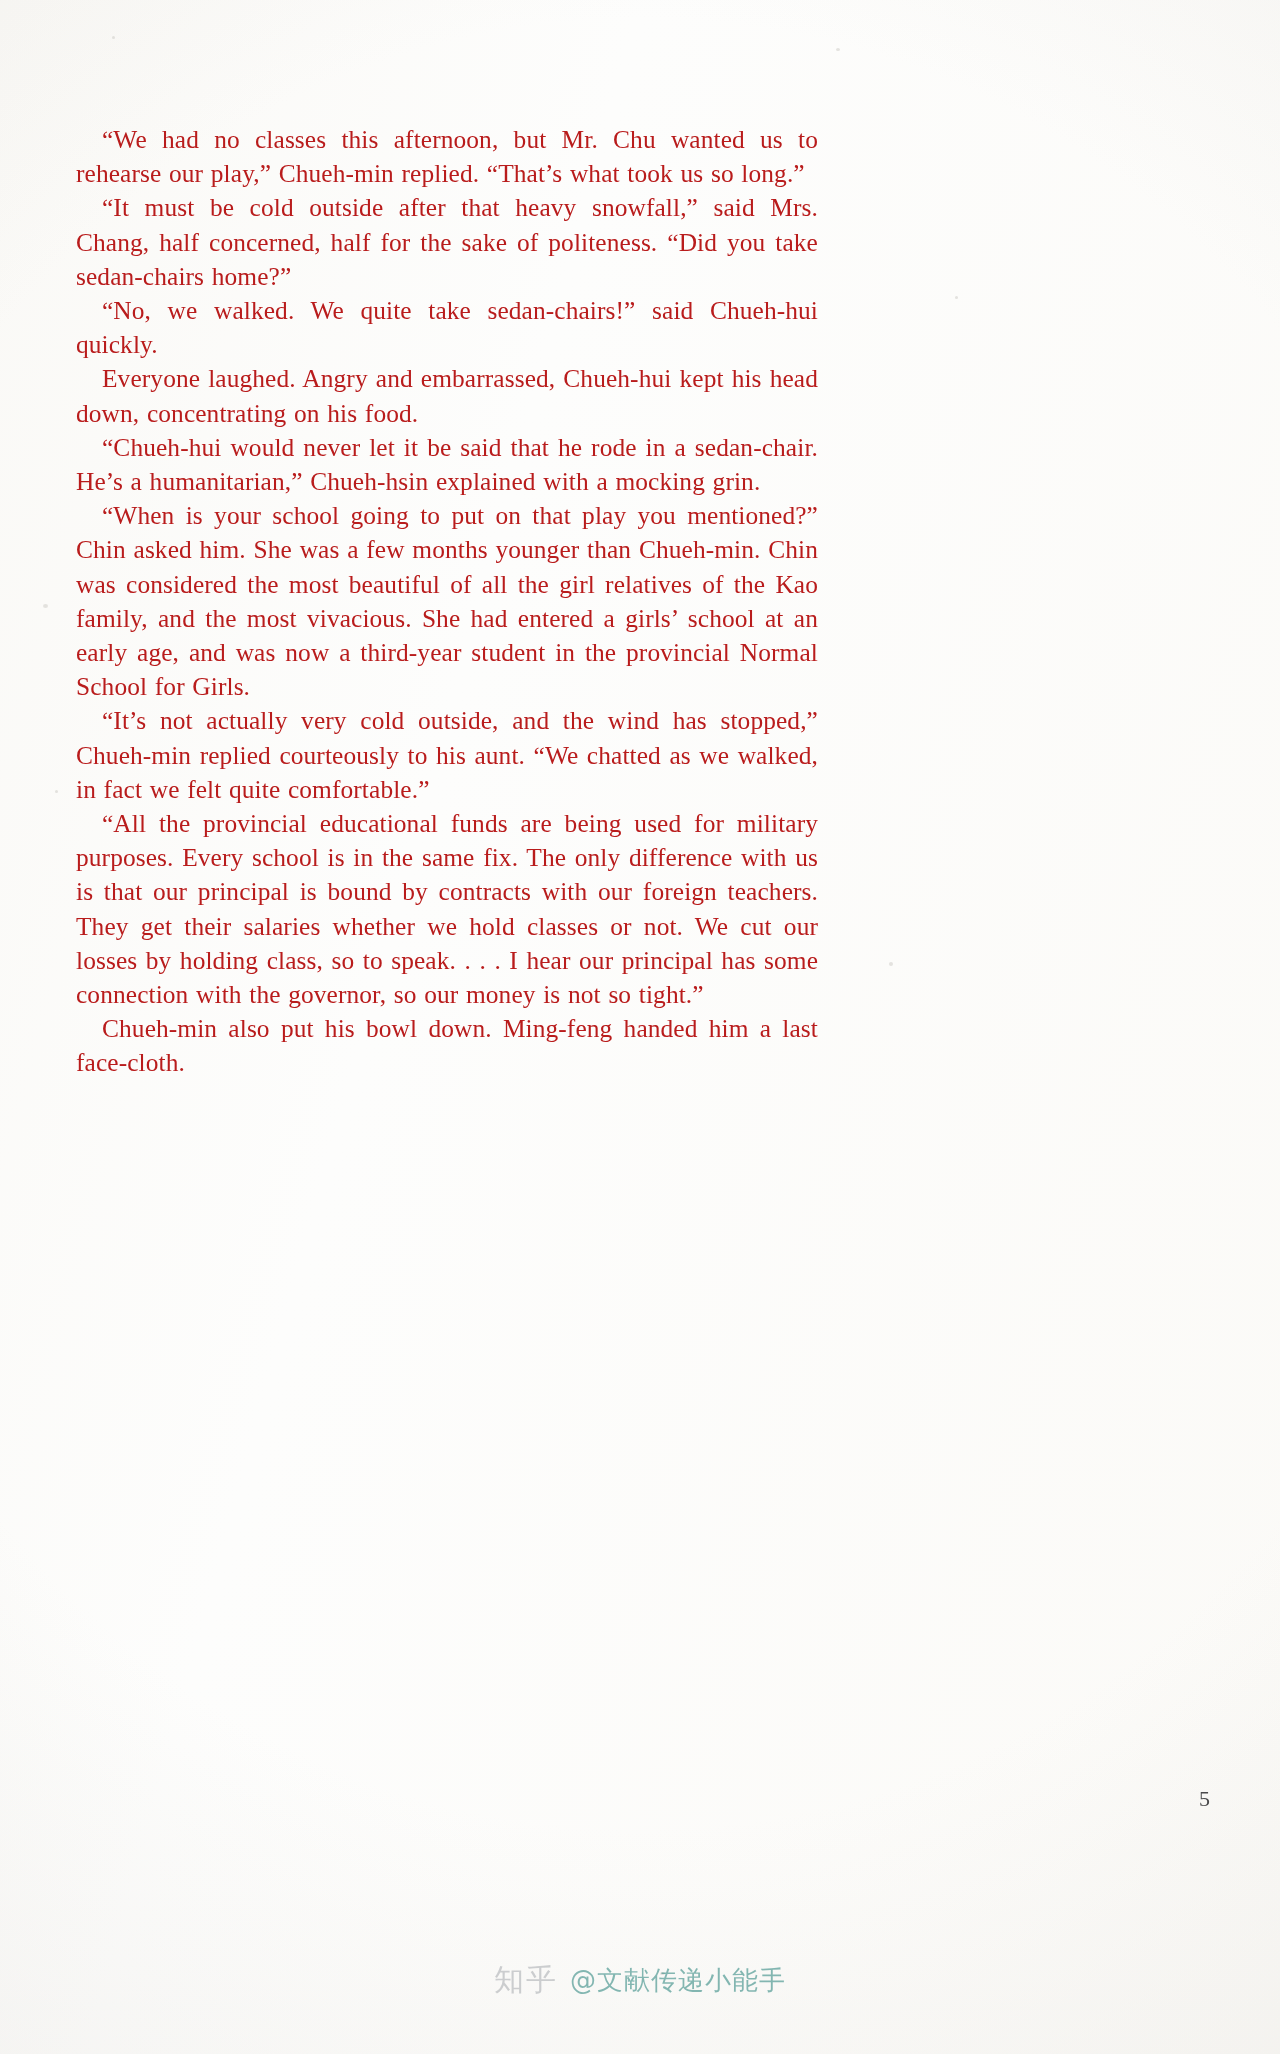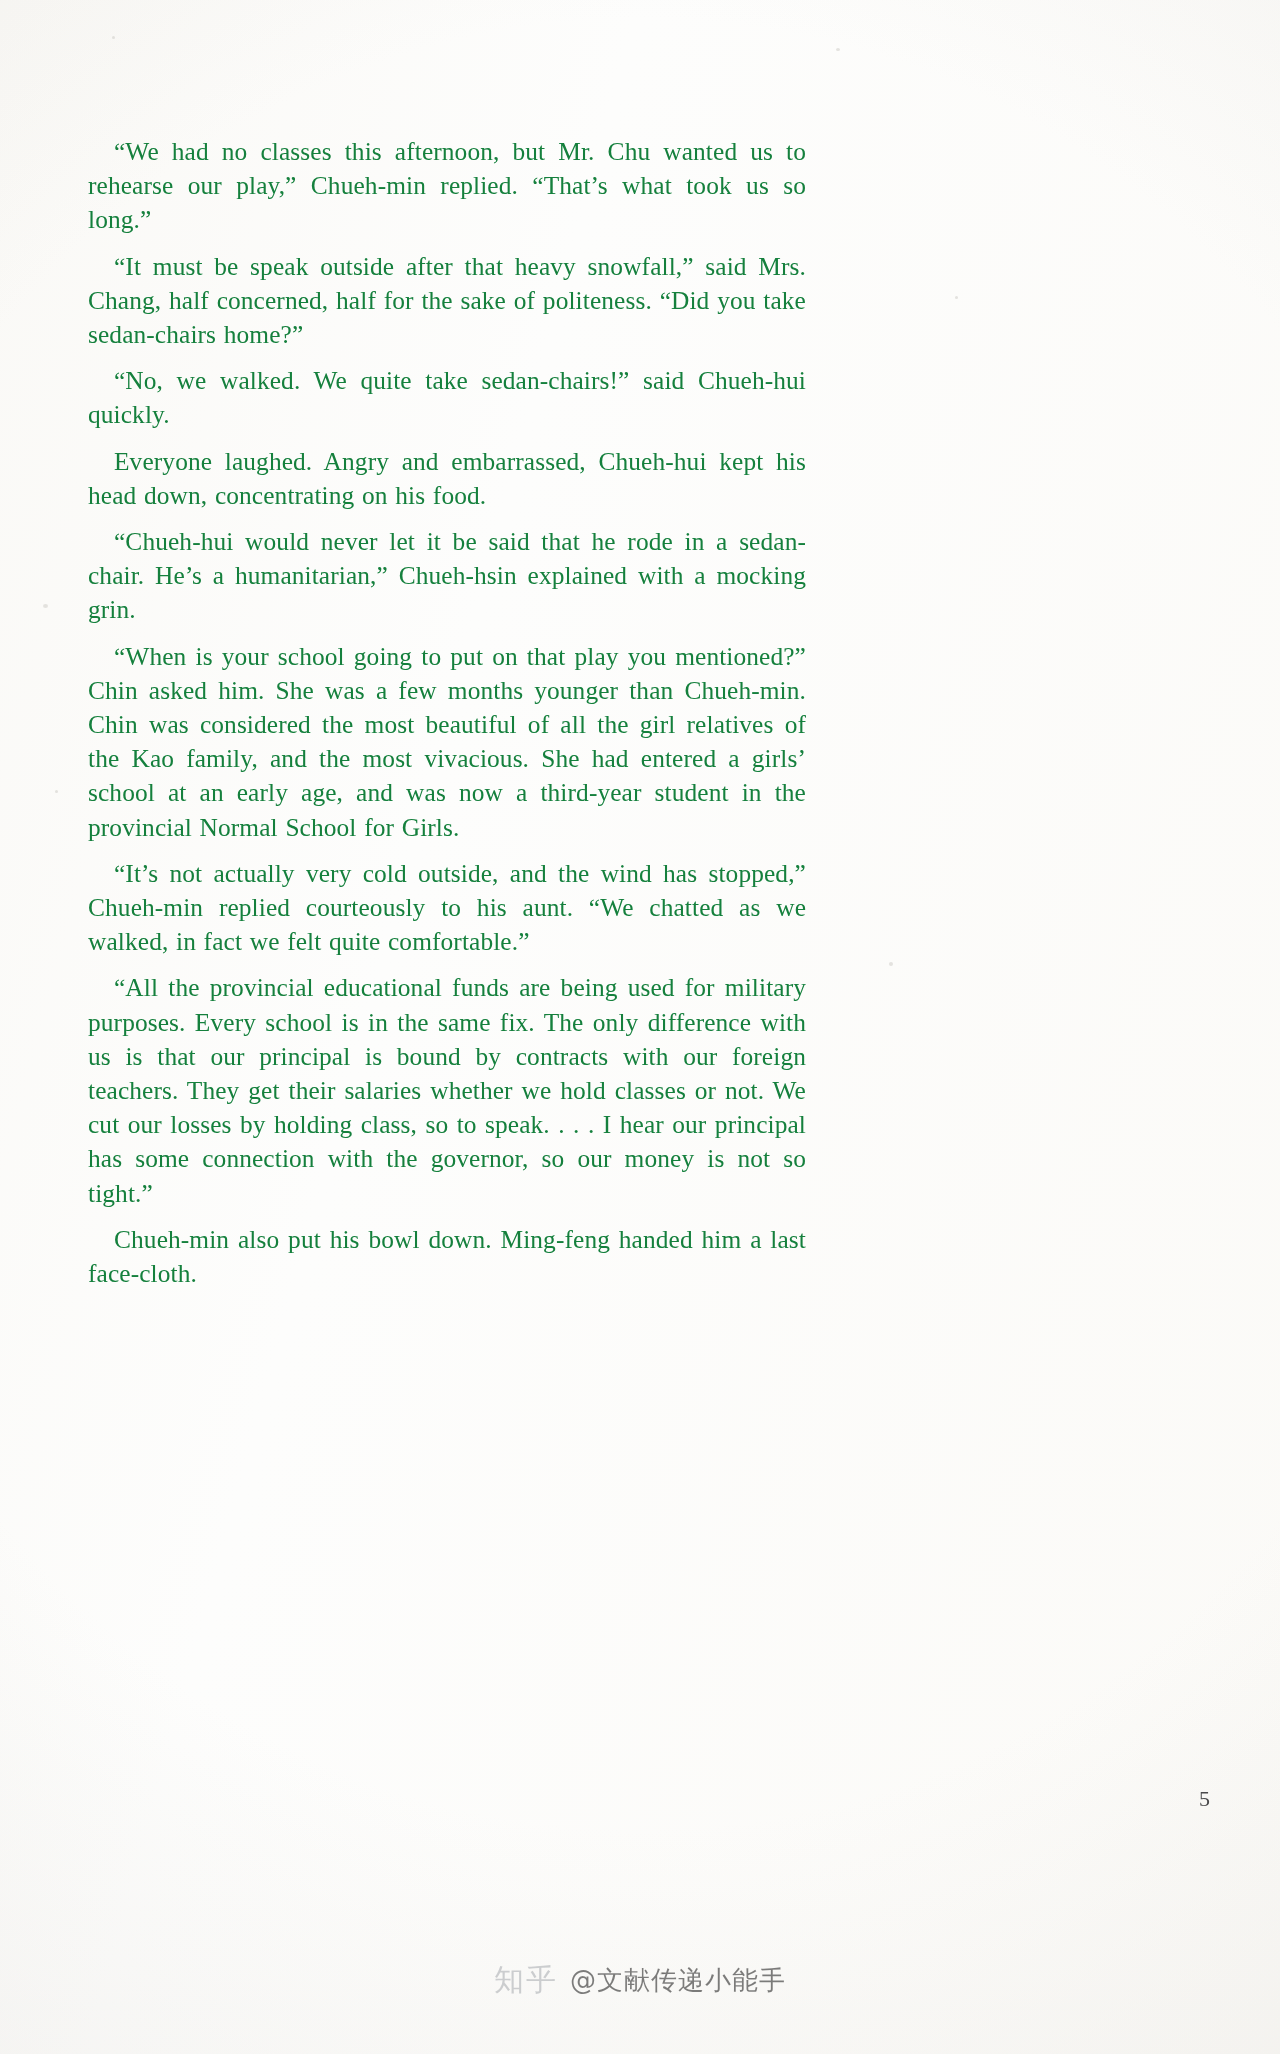--- a/index.html
+++ b/index.html
@@ -35,27 +35,27 @@
   }
 
   .text-block {
     position: absolute;
     left: 76px;
     top: 122px;
     width: 742px;
   }
 
   p.para {
-    margin: 12px;
+    margin: 0;
     text-indent: 26px;
     text-align: justify;
     text-justify: inter-word;
     font-size: 25.4px;
     line-height: 34.2px;
-    color: #15803d;
+    color: #b91c1c;
     letter-spacing: 0.1px;
     word-spacing: 1.2px;
     -webkit-font-smoothing: antialiased;
   }
 
   .page-number {
     position: absolute;
     right: 70px;
     top: 1786px;
     font-size: 22px;
@@ -75,42 +75,42 @@
     opacity: .5;
   }
   .wm-logo {
     font-size: 30px;
     color: #9fa3a8;
     font-family: "DejaVu Sans", sans-serif;
     letter-spacing: 2px;
   }
   .wm-user {
     font-size: 26px;
-    color: #000000;
+    color: #0f766e;
     font-family: "DejaVu Sans", sans-serif;
     letter-spacing: 1px;
   }
 </style>
 </head>
 <body>
 
 <div class="page">
   <div class="paper-noise"></div>
 
   <div class="scan-speck" style="left:112px;top:36px;width:3px;height:3px;"></div>
   <div class="scan-speck" style="left:836px;top:48px;width:4px;height:3px;"></div>
   <div class="scan-speck" style="left:43px;top:604px;width:5px;height:4px;"></div>
   <div class="scan-speck" style="left:55px;top:790px;width:3px;height:3px;"></div>
   <div class="scan-speck" style="left:955px;top:296px;width:3px;height:3px;"></div>
   <div class="scan-speck" style="left:889px;top:962px;width:4px;height:4px;"></div>
   <div class="scan-speck" style="left:660px;top:1972px;width:5px;height:3px;"></div>
 
   <div class="text-block">
     <p class="para">“We had no classes this afternoon, but Mr. Chu wanted us to rehearse our play,” Chueh-min replied.  “That’s what took us so long.”</p>
-    <p class="para">“It must be speak outside after that heavy snowfall,” said Mrs. Chang, half concerned, half for the sake of politeness. “Did you take sedan-chairs home?”</p>
+    <p class="para">“It must be cold outside after that heavy snowfall,” said Mrs. Chang, half concerned, half for the sake of politeness. “Did you take sedan-chairs home?”</p>
     <p class="para">“No, we walked.  We quite take sedan-chairs!” said Chueh-hui quickly.</p>
     <p class="para">Everyone laughed.  Angry and embarrassed, Chueh-hui kept his head down, concentrating on his food.</p>
     <p class="para">“Chueh-hui would never let it be said that he rode in a sedan-chair.  He’s a humanitarian,” Chueh-hsin explained with a mocking grin.</p>
     <p class="para">“When is your school going to put on that play you mentioned?” Chin asked him.  She was a few months younger than Chueh-min.  Chin was considered the most beautiful of all the girl relatives of the Kao family, and the most vivacious.  She had entered a girls’ school at an early age, and was now a third-year student in the provincial Normal School for Girls.</p>
     <p class="para">“It’s not actually very cold outside, and the wind has stopped,” Chueh-min replied courteously to his aunt.  “We chatted as we walked, in fact we felt quite comfortable.”</p>
     <p class="para">“All the provincial educational funds are being used for military purposes.  Every school is in the same fix.  The only difference with us is that our principal is bound by contracts with our foreign teachers.  They get their salaries whether we hold classes or not.  We cut our losses by holding class, so to speak. . . .  I hear our principal has some connection with the governor, so our money is not so tight.”</p>
     <p class="para">Chueh-min also put his bowl down.  Ming-feng handed him a last face-cloth.</p>
   </div>
 
   <div class="page-number">5</div>

